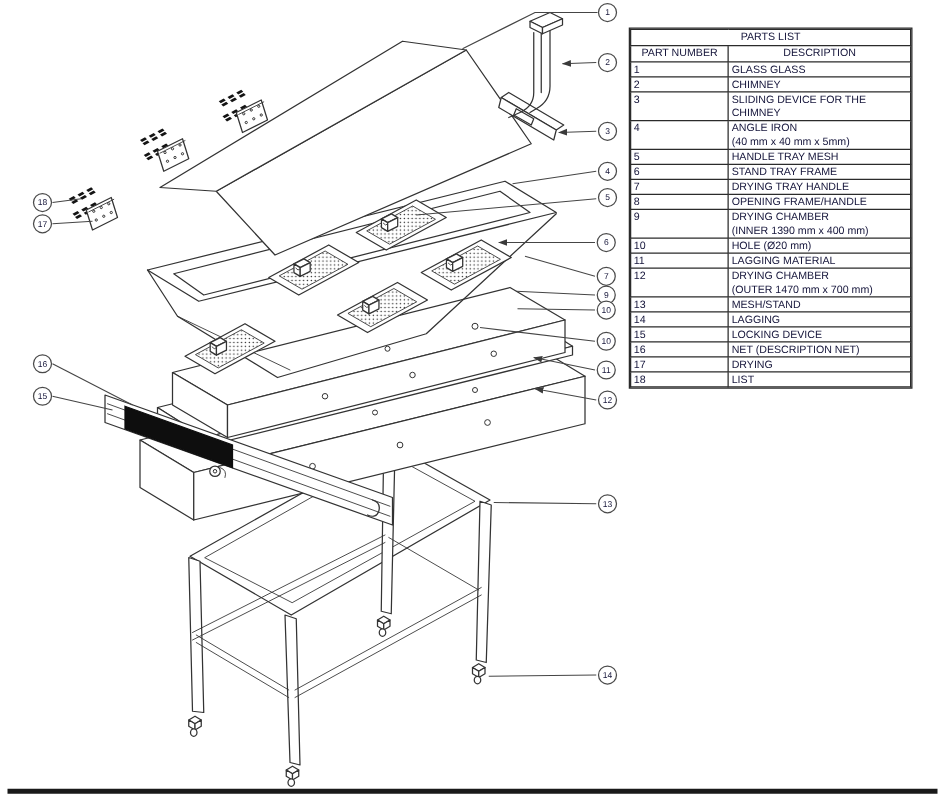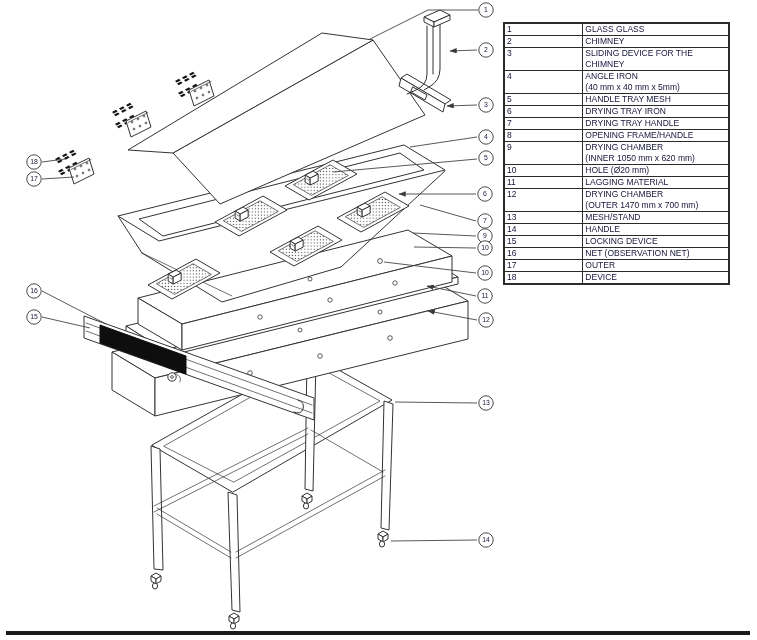--- a/index.html
+++ b/index.html
@@ -403,20 +403,27 @@
         </g>
       </g>
   </svg>
 
   <table class="parts">
     <colgroup>
         <col class="colnum">
         <col class="coldesc">
       </colgroup>
     <thead>
+      <tr>
+        <th colspan="2">PARTS LIST</th>
+      </tr>
+      <tr>
+        <th>PART NUMBER</th>
+        <th>DESCRIPTION</th>
+      </tr>
     </thead>
     <tbody>
         <tr>
           <td>1</td>
           <td>
             <div>GLASS GLASS</div>
           </td>
         </tr>
         <tr>
           <td>2</td>
@@ -440,40 +447,40 @@
         </tr>
         <tr>
           <td>5</td>
           <td>
             <div>HANDLE TRAY MESH</div>
           </td>
         </tr>
         <tr>
           <td>6</td>
           <td>
-            <div>DRYING TRAY IRON</div>
+            <div>STAND TRAY FRAME</div>
           </td>
         </tr>
         <tr>
           <td>7</td>
           <td>
             <div>DRYING TRAY HANDLE</div>
           </td>
         </tr>
         <tr>
           <td>8</td>
           <td>
             <div>OPENING FRAME/HANDLE</div>
           </td>
         </tr>
         <tr>
           <td>9</td>
           <td>
             <div>DRYING CHAMBER</div>
-            <div>(INNER 1050 mm x 620 mm)</div>
+            <div>(INNER 1390 mm x 400 mm)</div>
           </td>
         </tr>
         <tr>
           <td>10</td>
           <td>
             <div>HOLE (Ø20 mm)</div>
           </td>
         </tr>
         <tr>
           <td>11</td>
@@ -490,42 +497,42 @@
         </tr>
         <tr>
           <td>13</td>
           <td>
             <div>MESH/STAND</div>
           </td>
         </tr>
         <tr>
           <td>14</td>
           <td>
-            <div>HANDLE</div>
+            <div>LAGGING</div>
           </td>
         </tr>
         <tr>
           <td>15</td>
           <td>
             <div>LOCKING DEVICE</div>
           </td>
         </tr>
         <tr>
           <td>16</td>
           <td>
-            <div>NET (OBSERVATION NET)</div>
+            <div>NET (DESCRIPTION NET)</div>
           </td>
         </tr>
         <tr>
           <td>17</td>
           <td>
-            <div>OUTER</div>
+            <div>DRYING</div>
           </td>
         </tr>
         <tr>
           <td>18</td>
           <td>
-            <div>DEVICE</div>
+            <div>LIST</div>
           </td>
         </tr>
       </tbody>
   </table>
 </div>
 
 </body></html>

